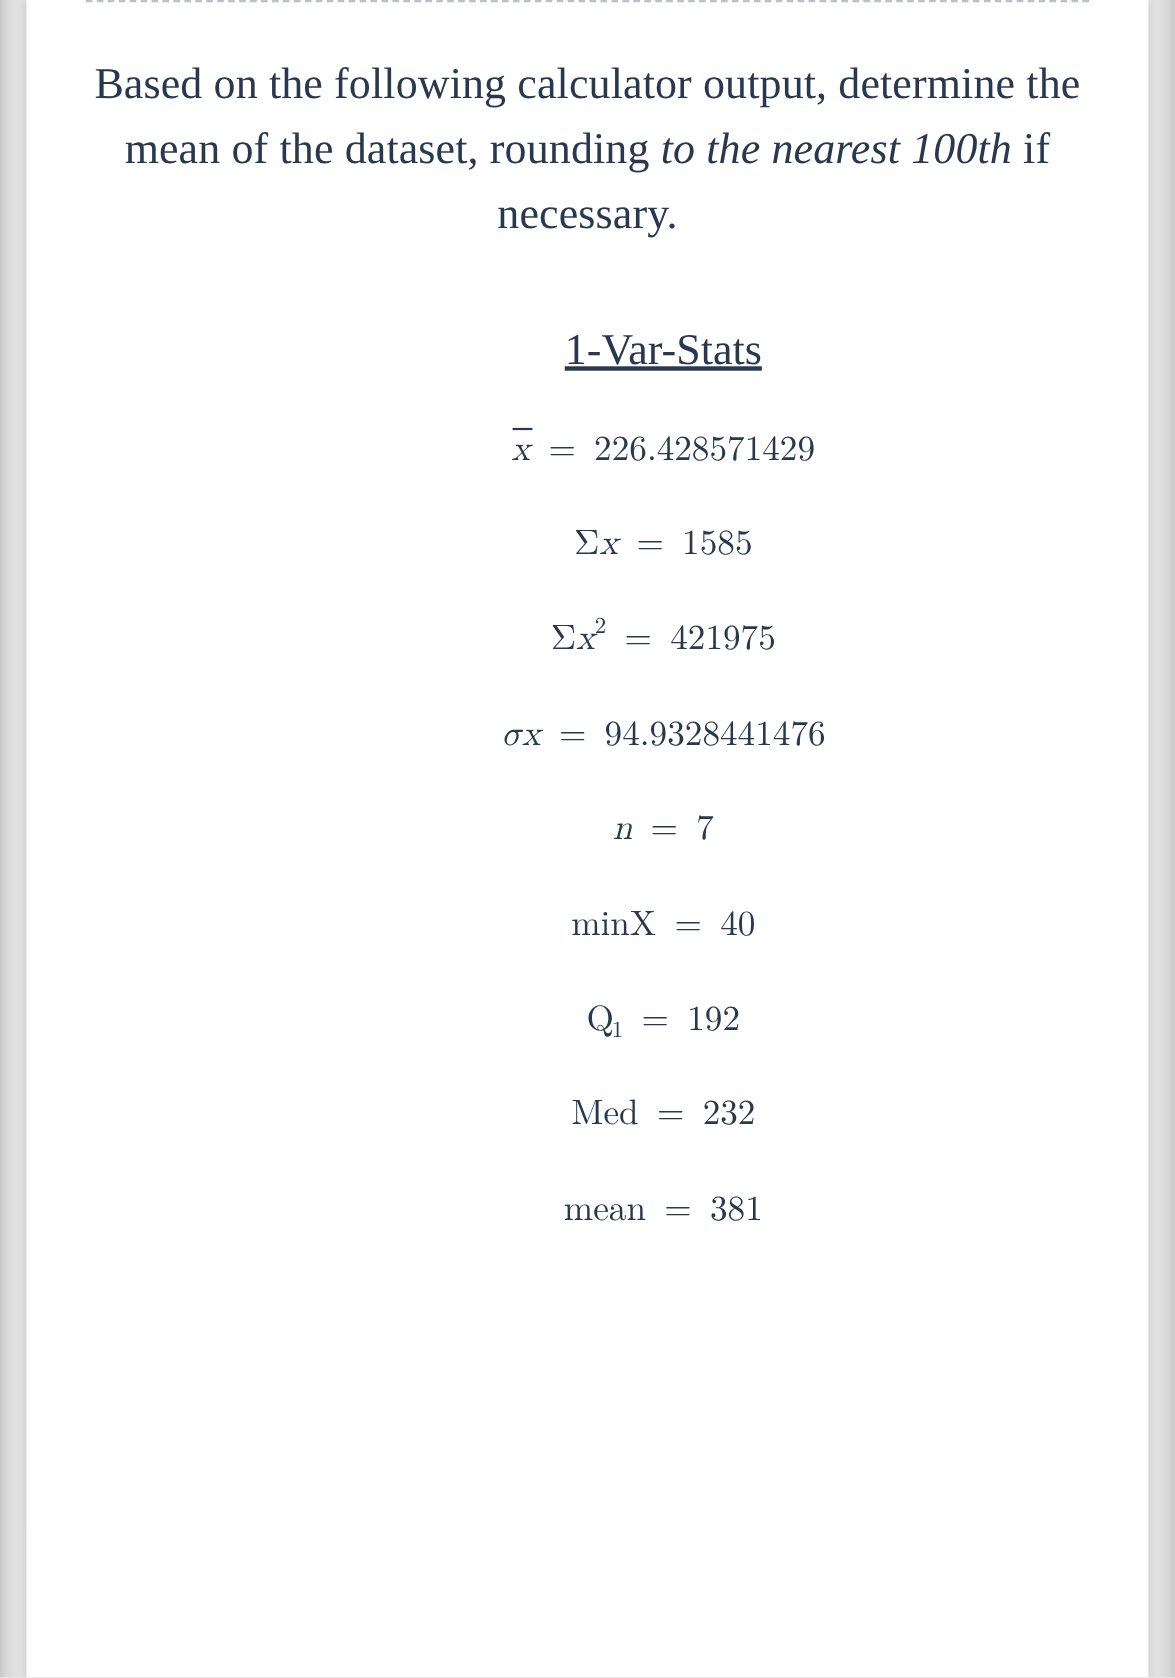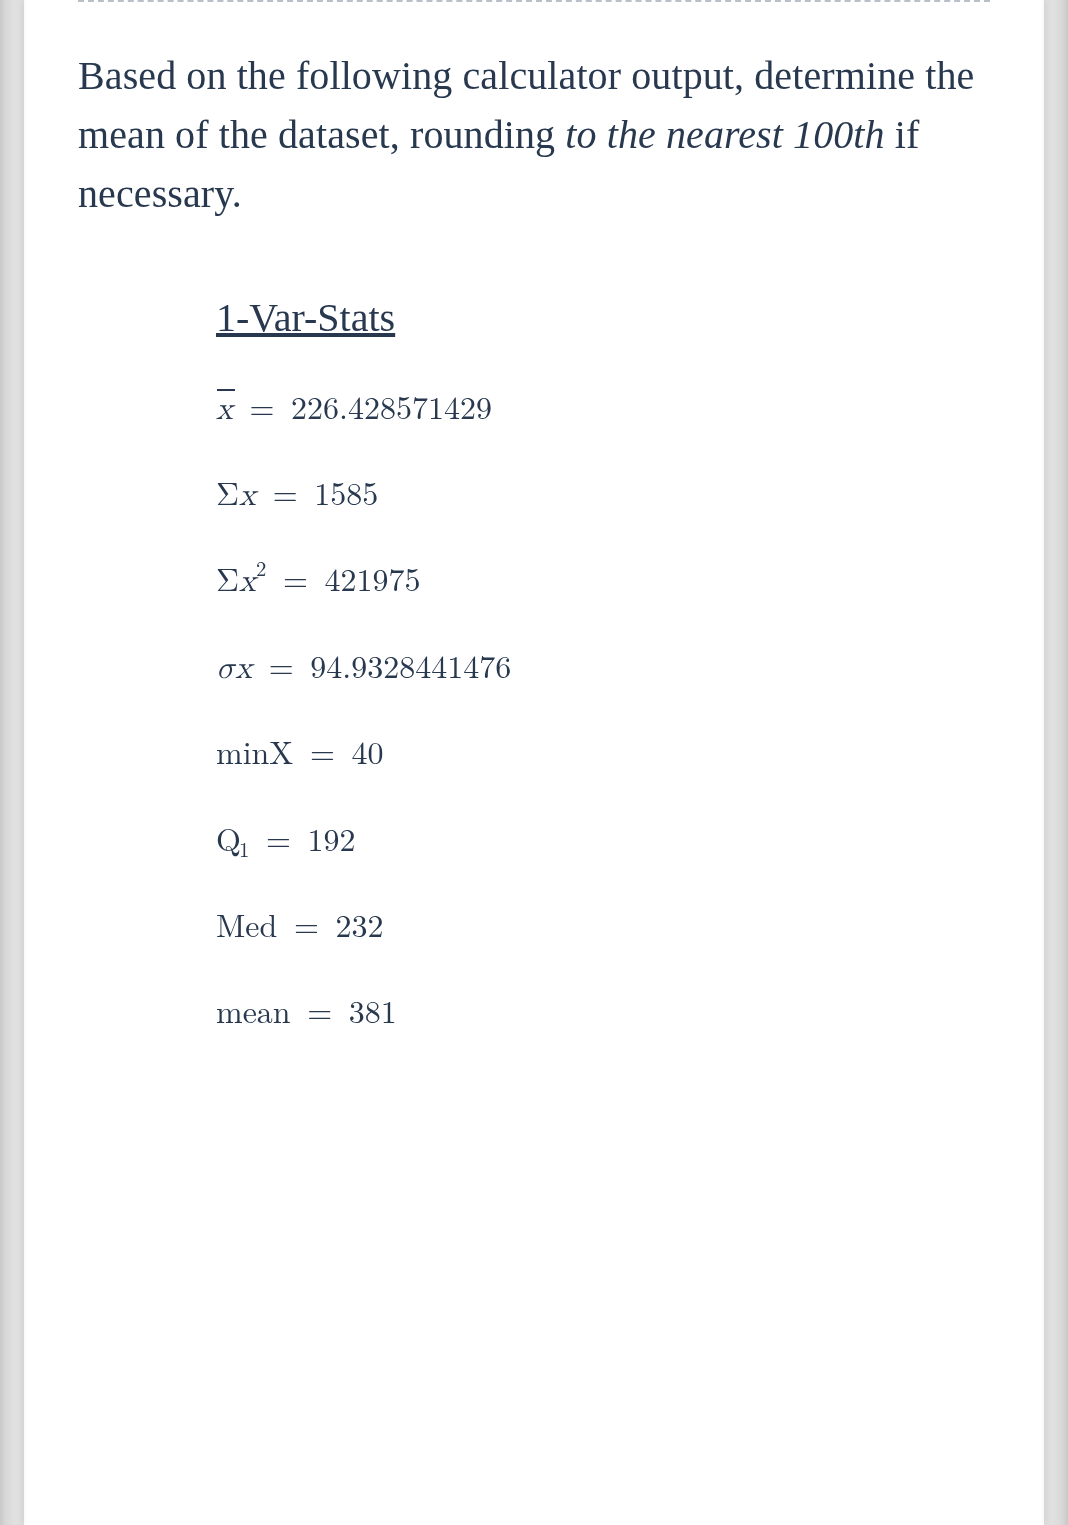--- a/index.html
+++ b/index.html
@@ -7,20 +7,21 @@
     padding:0;
     background:#d4d4d4;
     font-family:Georgia,"Times New Roman",serif;
   }
   .page-wrap{
     width:1068px;
     height:1525px;
     box-sizing:border-box;
     padding:0 24px;
     background:linear-gradient(to right,#c8c8c8 0,#d8d8d8 6px,#e0e0e0 14px,#e0e0e0 calc(100% - 14px),#d8d8d8 calc(100% - 6px),#c8c8c8 100%);
+    text-align:center;
   }
   .card{
     width:100%;
     height:100%;
     background:#ffffff;
     box-sizing:border-box;
     padding:0 54px 18px 54px;
     box-shadow:0 0 8px rgba(0,0,0,0.10),inset 2px 0 0 rgba(0,0,0,0.02),inset -2px 0 0 rgba(0,0,0,0.02);
     position:relative;
     overflow:hidden;
@@ -121,20 +122,25 @@
         <span class="rm">421975</span>
       </div>
 
 
       <div class="stat-line">
         <span class="it">σ</span><span class="it">x</span>
         <span class="eq">=</span>
         <span class="rm">94.9328441476</span>
       </div>
 
+      <div class="stat-line">
+        <span class="it">n</span>
+        <span class="eq">=</span>
+        <span class="rm">7</span>
+      </div>
 
       <div class="stat-line">
         <span class="rm">minX</span>
         <span class="eq">=</span>
         <span class="rm">40</span>
       </div>
 
       <div class="stat-line">
         <span class="rm">Q</span><sub class="rm">1</sub>
         <span class="eq">=</span>

